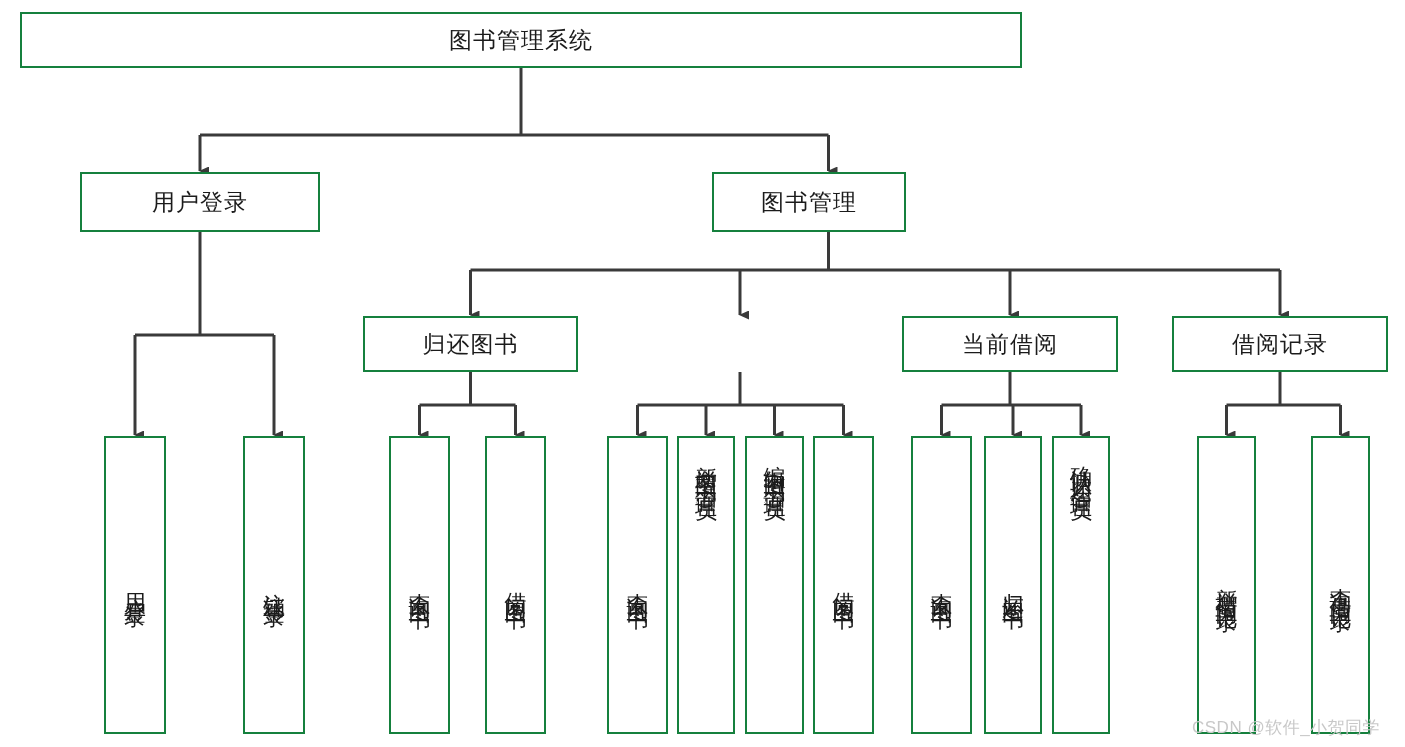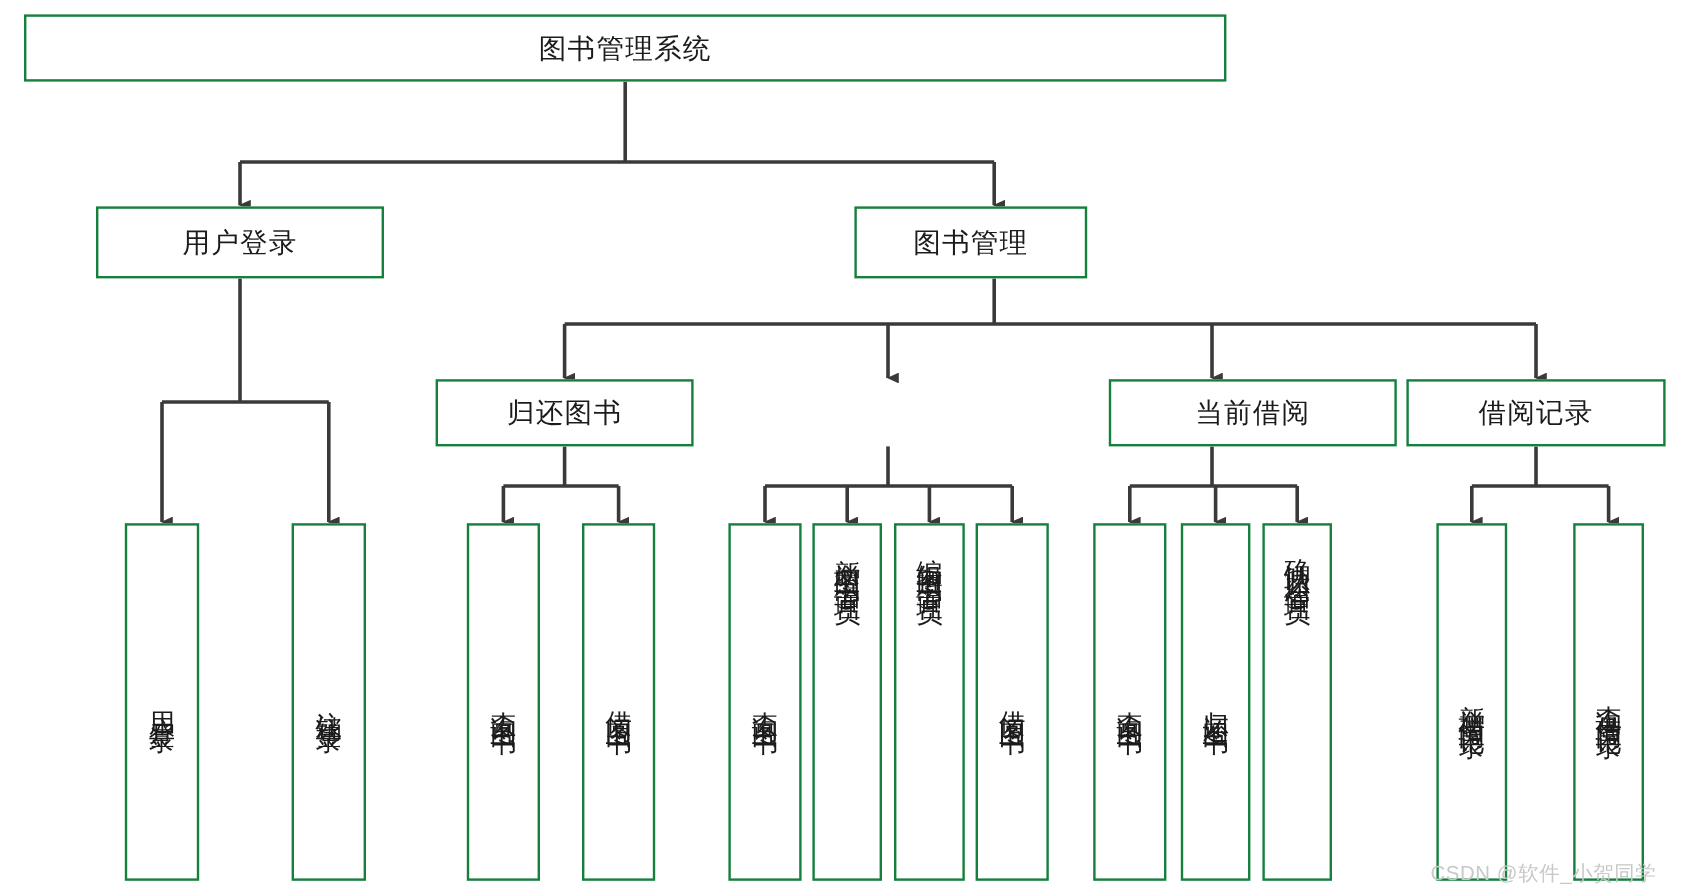--- a/index.html
+++ b/index.html
@@ -112,21 +112,21 @@
   <div class="node l1" id="n-user-login" style="left: 80px; top: 172px; width: 240px; height: 60px;">
     <span class="label">用户登录</span>
   </div>
   <div class="node l1" id="n-book-manage" style="left: 712px; top: 172px; width: 194px; height: 60px;">
     <span class="label">图书管理</span>
   </div>
 
   <div class="node l2" id="n-new-book-recommend" style="left: 363px; top: 316px; width: 215px; height: 56px;">
     <span class="label">归还图书</span>
   </div>
-  <div class="node l2" id="n-current-borrow" style="left: 924px; top: 316px; width: 240px; height: 56px;">
+  <div class="node l2" id="n-current-borrow" style="left: 902px; top: 316px; width: 216px; height: 56px;">
     <span class="label">当前借阅</span>
   </div>
   <div class="node l2" id="n-borrow-record" style="left: 1172px; top: 316px; width: 216px; height: 56px;">
     <span class="label">借阅记录</span>
   </div>
 
   <div id="leaf-layer">
       <div class="node leaf align-mid" id="n-leaf-user-login" style="left: 104px; top: 436px; width: 62px; height: 298px;">
         <span class="label">用户登录</span>
       </div>

